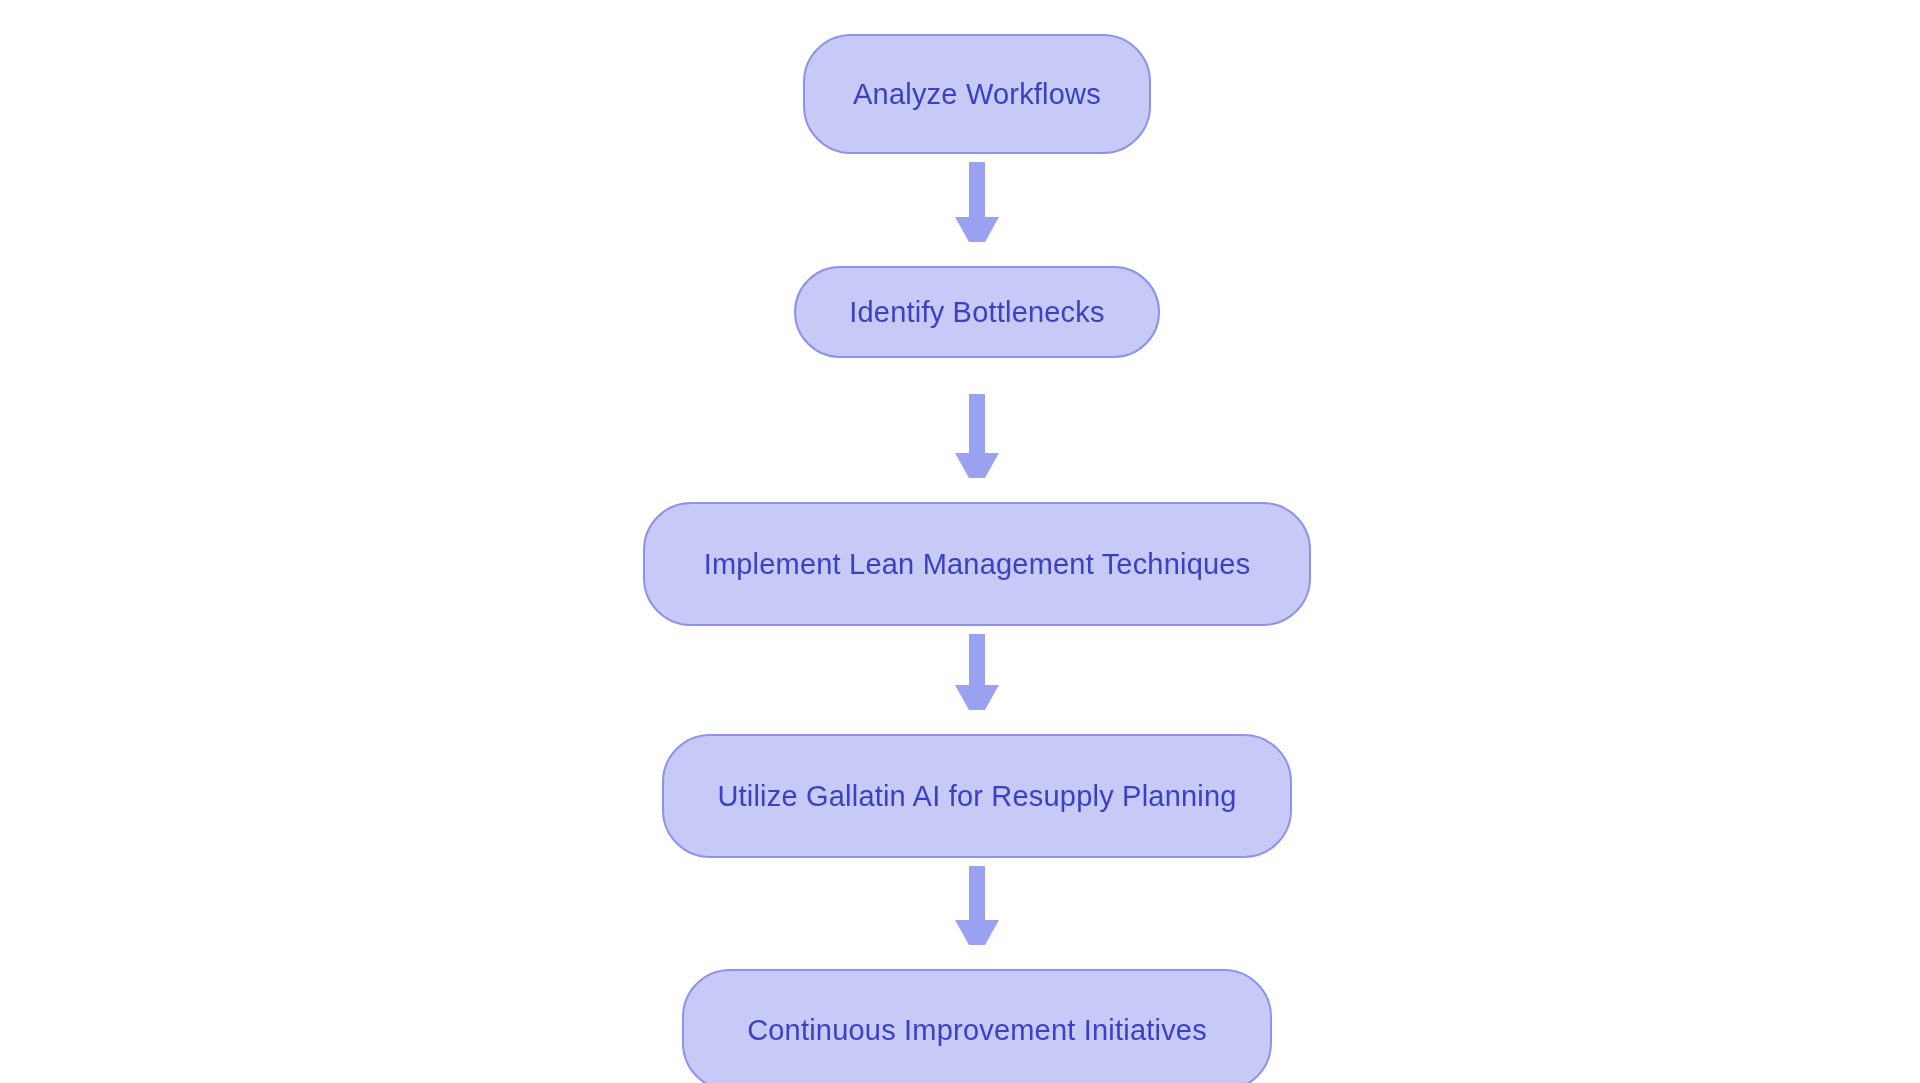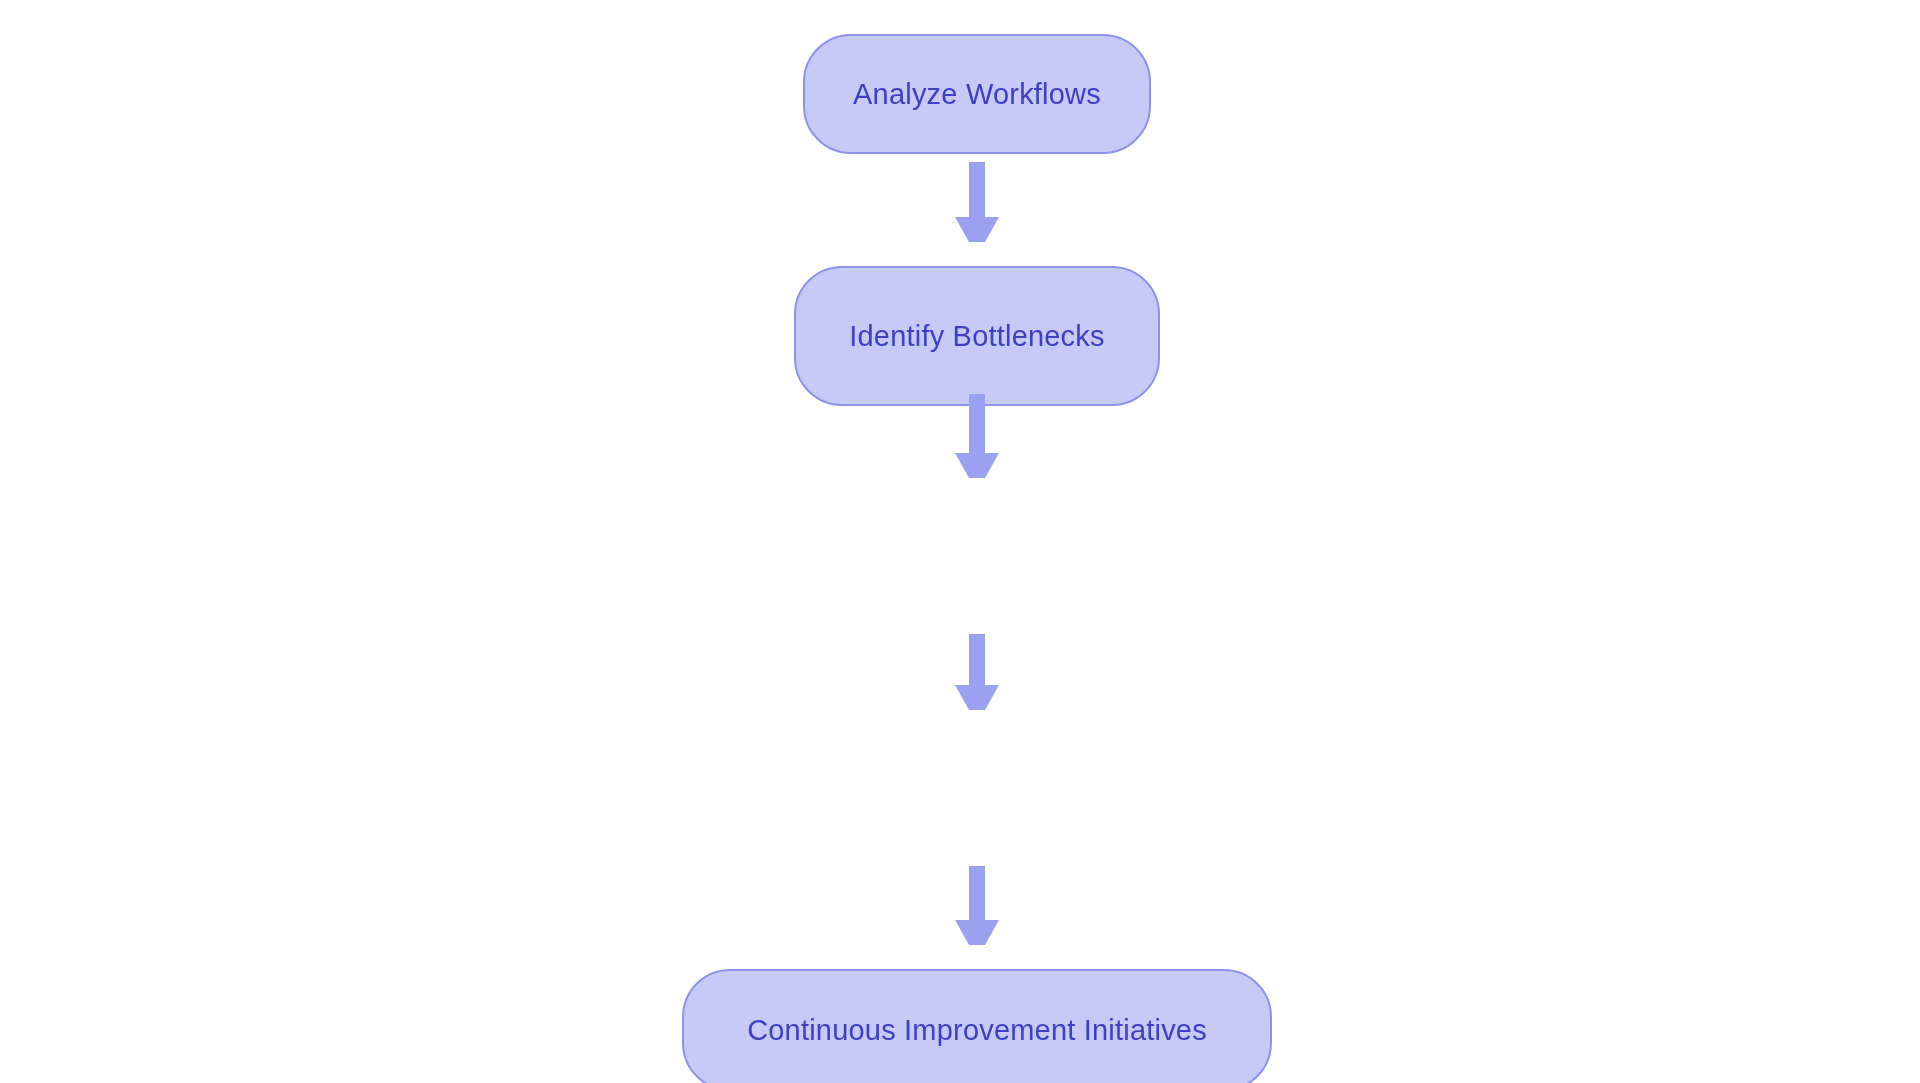--- a/index.html
+++ b/index.html
@@ -34,21 +34,21 @@
     text-align: center;
   }
   .node-label {
     color: var(--text);
     font-size: 29px;
     font-weight: 500;
     letter-spacing: 0.2px;
     white-space: nowrap;
   }
   .n0 { left: 787px; top: 18px;  width: 348px; height: 120px; }
-  .n1 { left: 778px; top: 250px; width: 366px; height: 140px; }
+  .n1 { left: 778px; top: 250px; width: 366px; height: 92px; }
   .n2 { left: 627px; top: 486px; width: 668px; height: 124px; }
   .n3 { left: 646px; top: 718px; width: 630px; height: 124px; }
   .n4 { left: 666px; top: 953px; width: 590px; height: 122px; text-align: right; }
   .edge {
     position: absolute;
     left: 947px;              
     width: 28px;
     display: flex;
     flex-direction: column;
     align-items: center;
@@ -86,26 +86,32 @@
 
   <div class="node n1">
     <span class="node-label">Identify Bottlenecks</span>
   </div>
 
   <div class="edge e1">
     <div class="shaft"></div>
     <div class="head"></div>
   </div>
 
+  <div class="node n2">
+    <span class="node-label">Implement Lean Management Techniques</span>
+  </div>
 
   <div class="edge e2">
     <div class="shaft"></div>
     <div class="head"></div>
   </div>
 
+  <div class="node n3">
+    <span class="node-label">Utilize Gallatin AI for Resupply Planning</span>
+  </div>
 
   <div class="edge e3">
     <div class="shaft"></div>
     <div class="head"></div>
   </div>
 
   <div class="node n4">
     <span class="node-label">Continuous Improvement Initiatives</span>
   </div>
 

